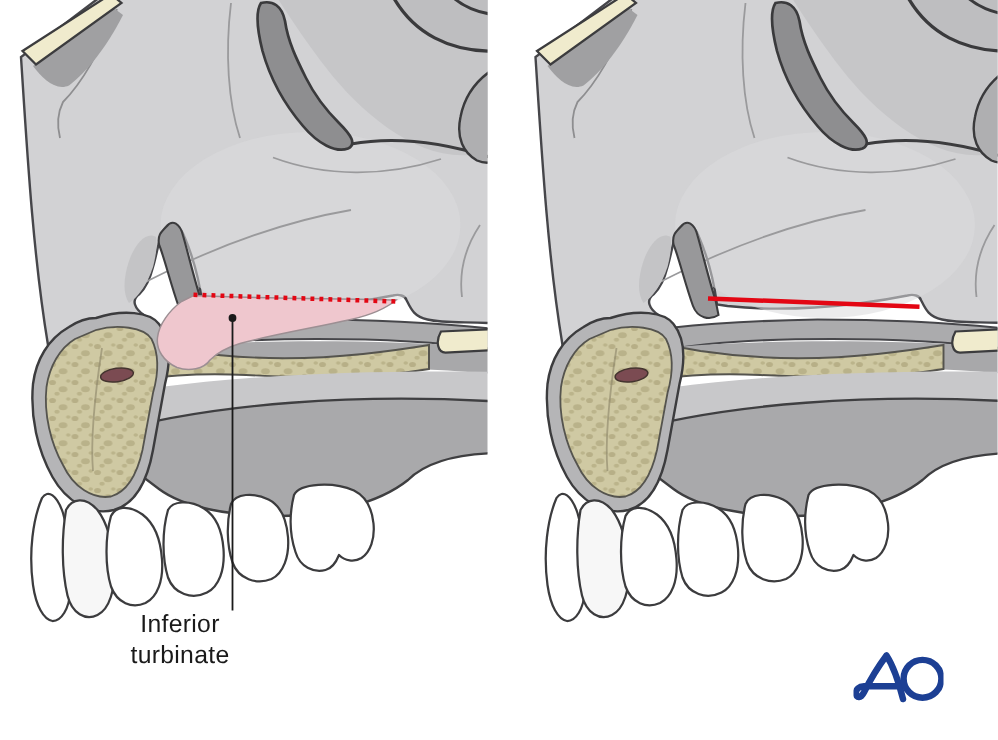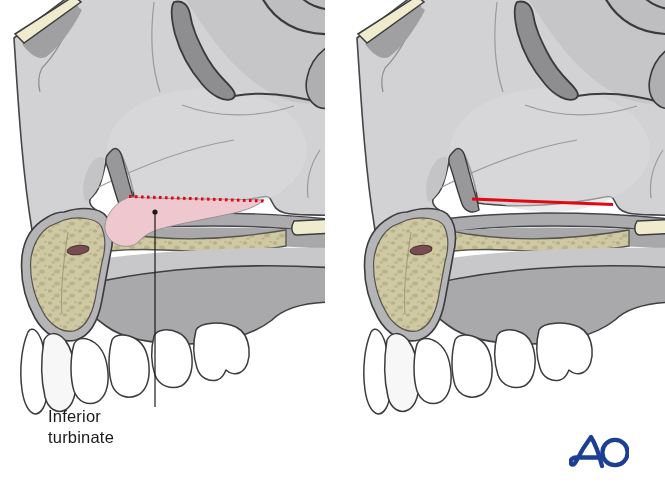--- a/index.html
+++ b/index.html
@@ -12,21 +12,21 @@
   .bone-mass{fill:var(--bone-light,#D2D2D4);stroke:#46464A;stroke-width:1.6;}
   .cream{fill:var(--bone-cream,#F0EBCD);stroke:#3C3C3E;stroke-width:1.5;}
   .speck-base{fill:var(--cancellous-tan,#CFC9A3);}
   .turbinate{fill:var(--turbinate-pink,#EFC7CE);stroke:#9C8F93;stroke-width:1;}
   .cut-dotted{stroke:var(--resection-red,#E30613);stroke-width:3;fill:none;stroke-dasharray:2.6 3.4;}
   .cut-solid{stroke:var(--resection-red,#E30613);stroke-width:3;fill:none;}
   .leader{stroke:#1A1A1A;stroke-width:1.2;fill:none;}
   .leader-dot{fill:#1A1A1A;}
   .turb-label{
     position:absolute;left:48px;top:406px;width:144px;
-    text-align:left;font-size:16.5px;line-height:21px;font-weight:500;
+    text-align:center;font-size:16.5px;line-height:21px;font-weight:500;
     color:var(--label-black,#1A1A1A);letter-spacing:.2px;
   }
   .ao-logo{position:absolute;left:569px;top:432px;}
   .ao-stroke{stroke:var(--logo-blue,#1C3F94);stroke-width:4.3;fill:none;stroke-linecap:round;stroke-linejoin:round;}
 </style>
 </head>
 <body>
 
 <div class="stage">
 

